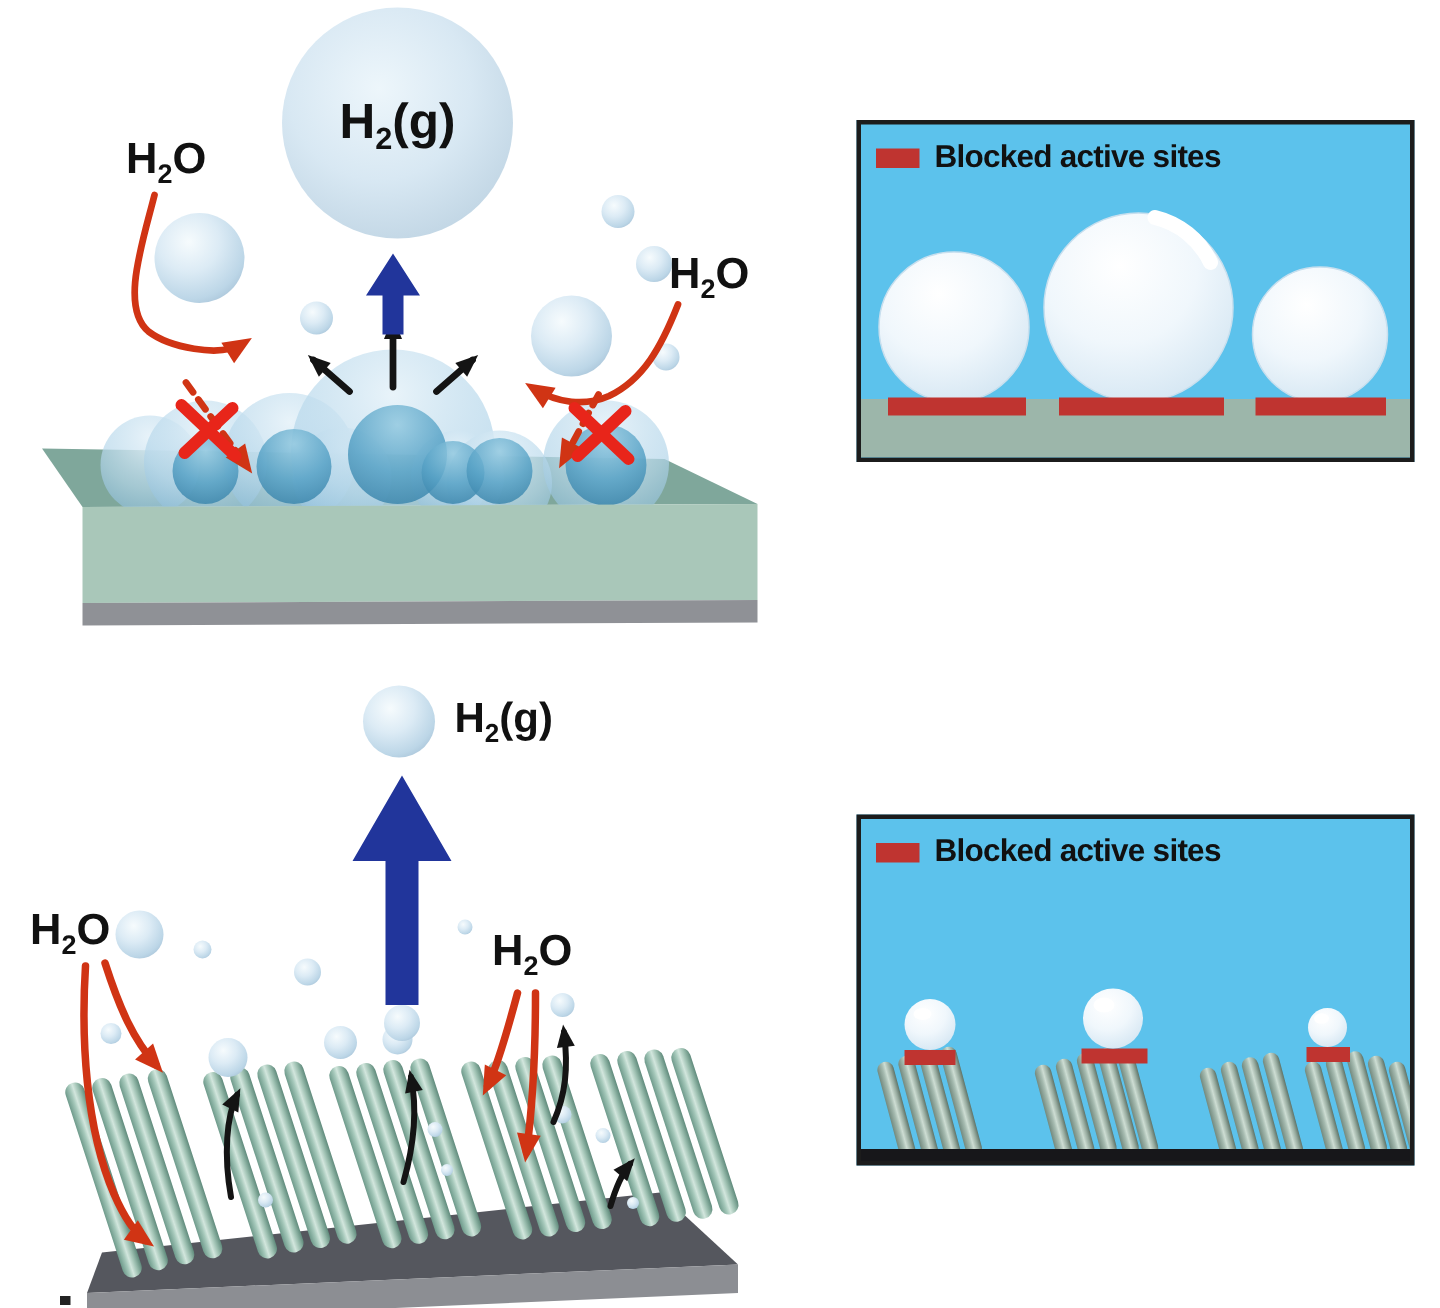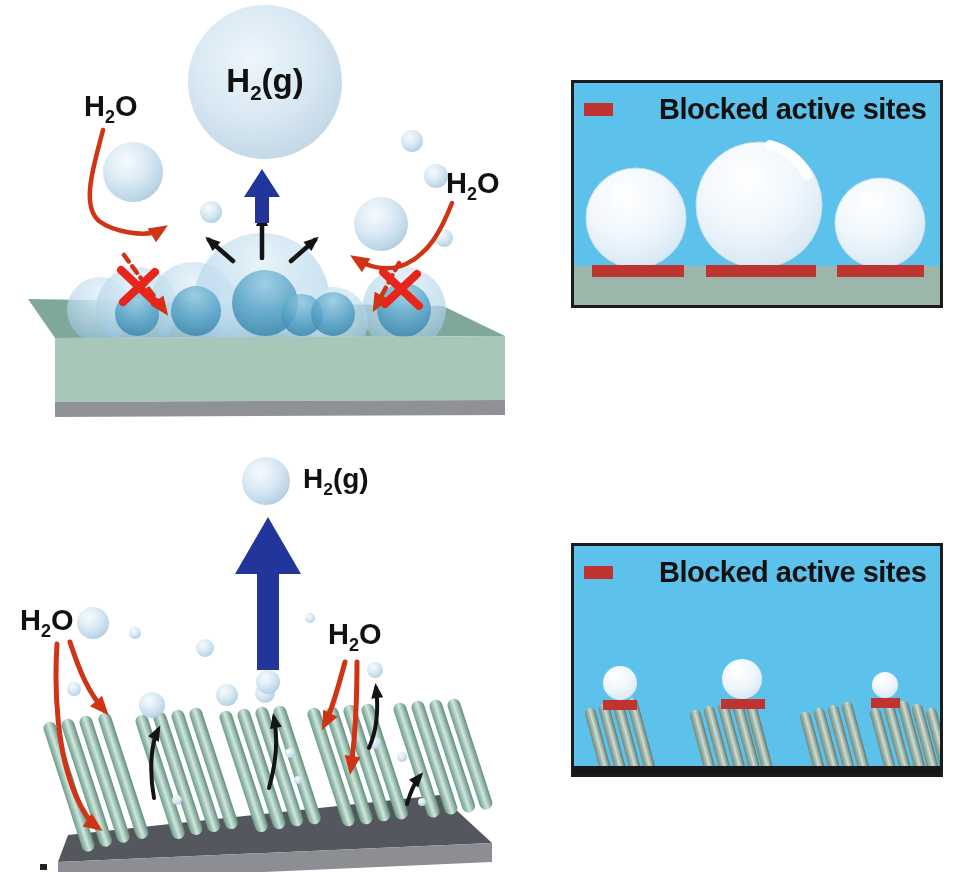--- a/index.html
+++ b/index.html
@@ -5,21 +5,21 @@
   html,body{margin:0;padding:0;background:#fff;}
   #figure{position:relative;width:960px;height:872px;background:var(--background,#fff);overflow:hidden;font-family:"Liberation Sans",sans-serif;border-radius:14px;}
   svg{display:block;}
   .panel-svg{position:absolute;}
   .lbl{position:absolute;font-weight:bold;color:var(--text,#111);line-height:1;white-space:nowrap;}
   .lbl sub{font-size:0.62em;}
   .inset{position:absolute;box-sizing:border-box;border:3px solid var(--inset-border,#1c1c1c);background:var(--inset-sky,#5cc2ec);}
   .inset .inset-art{position:absolute;left:0;top:0;}
   .legend{position:absolute;left:10px;top:10px;display:flex;align-items:center;z-index:2;}
   .legend .swatch{width:29px;height:13px;background:var(--blocked-site-red,#bf3430);margin-right:10px;flex:0 0 auto;}
-  .legend .legend-text{font-size:29px;font-weight:bold;color:var(--text,#111);letter-spacing:-0.5px;white-space:nowrap;margin-left:36px;}
+  .legend .legend-text{font-size:21px;font-weight:bold;color:var(--text,#111);letter-spacing:-0.5px;white-space:nowrap;}
   
   .f-navy{fill:var(--arrow-navy,#21359b);}
   .f-red{fill:var(--arrow-red,#d03414);}
   .s-red{stroke:var(--arrow-red,#d03414);fill:none;}
   .s-cross{stroke:var(--cross-red,#e8251a);fill:none;}
   .f-black{fill:var(--arrow-black,#111);}
   .s-black{stroke:var(--arrow-black,#111);fill:none;}
   .f-site{fill:var(--blocked-site-red,#bf3430);}
   .f-slab-top{fill:var(--slab-top,#7fa79b);}
   .f-slab-front{fill:var(--slab-front,#a9c7b9);}

